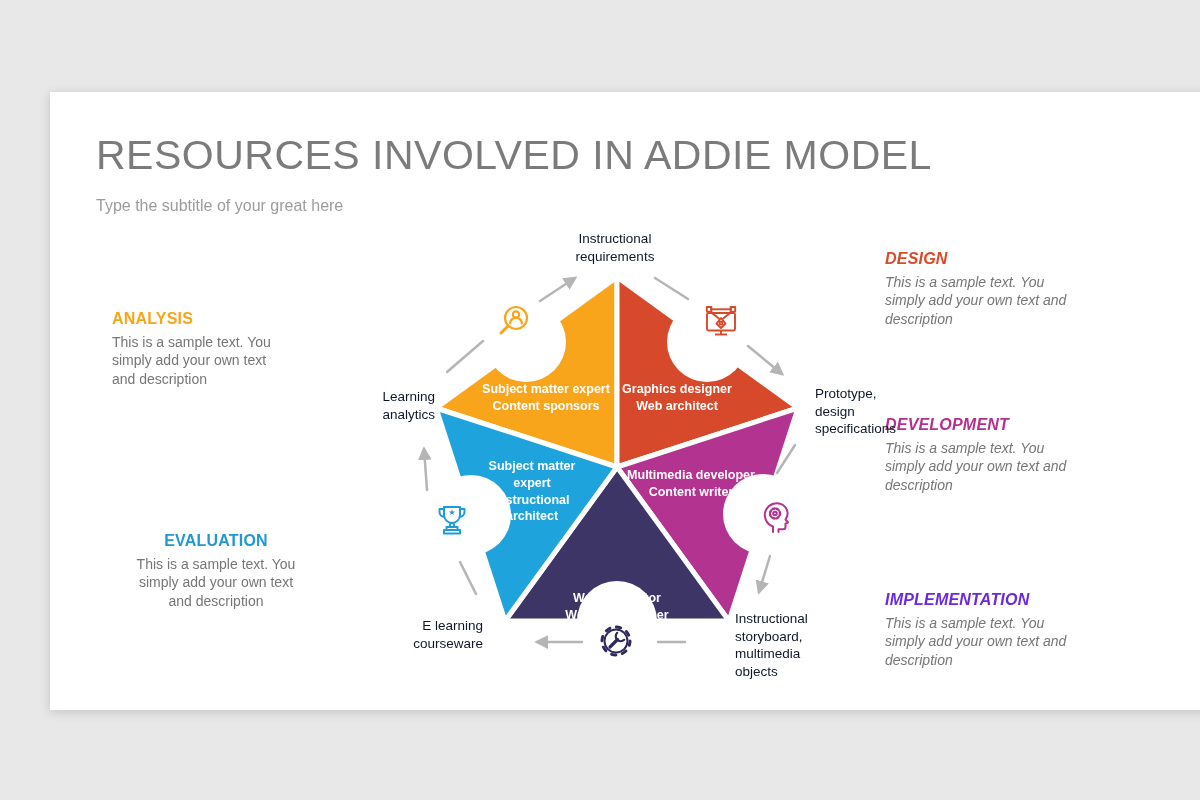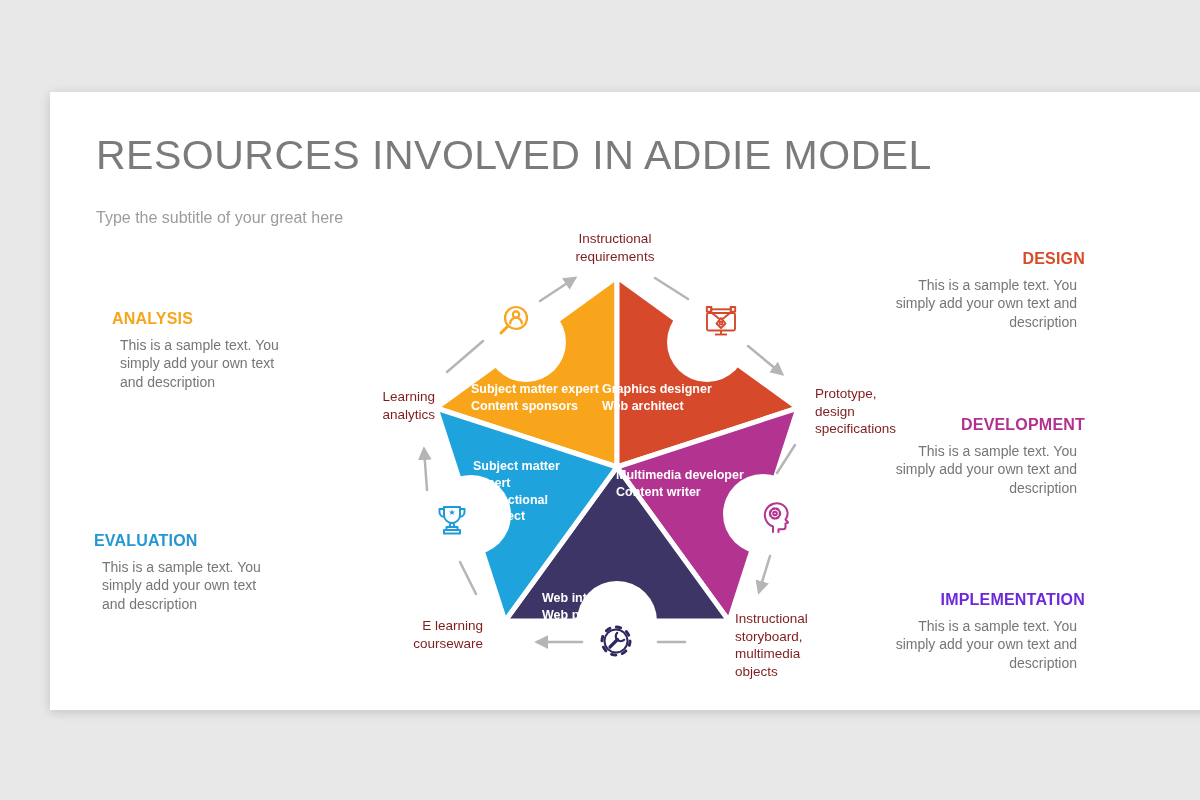--- a/index.html
+++ b/index.html
@@ -12,56 +12,56 @@
   .card{
     position:absolute;left:50px;top:92px;width:1172px;height:618px;
     background:#ffffff;box-shadow:0 2px 10px rgba(0,0,0,.16);
   }
   .title{
     position:absolute;left:46px;top:40px;
     font-size:41px;font-weight:400;color:#7b7b7b;letter-spacing:.5px;white-space:nowrap;
   }
   .subtitle{
     position:absolute;left:46px;top:105px;
-    font-size:16px;color:#9c9c9c;margin-top:12px;
+    font-size:16px;color:#9c9c9c;
   }
   .side{position:absolute;}
   .side .head{font-size:16px;font-weight:700;margin:0 0 5px;letter-spacing:.2px;}
-  .side .desc{font-size:14px;color:#767676;margin:8px;line-height:1.32;}
-  .side.right{text-align:right;}
+  .side .desc{font-size:14px;color:#767676;margin:0;line-height:1.32;}
+  .side.right{font-style:italic;}
   .c-analysis{color:#f7a519;}
   .c-design{color:#d84b29;}
   .c-development{color:#b4308e;}
   .c-implementation{color:#6d28d9;}
   .c-evaluation{color:#2297d4;}
   .pent-svg{position:absolute;left:0;top:0;}
   .wedge-label{
     position:absolute;transform:translate(-50%,-50%);
-    text-align:left;color:#ffffff;font-size:12.5px;font-weight:700;line-height:1.34;
+    text-align:center;color:#ffffff;font-size:12.5px;font-weight:700;line-height:1.34;
   }
   .wedge-label span{display:block;}
   .outer-label{
-    position:absolute;font-size:13.5px;color:#7f1d1d;line-height:1.3;
+    position:absolute;font-size:13.5px;color:#0f172a;line-height:1.3;
   }
   .ta-c{text-align:center;}
   .ta-r{text-align:right;}
 </style>
 </head>
 <body>
 
 <div class="card">
 
   <div class="title">RESOURCES INVOLVED IN ADDIE MODEL</div>
   <div class="subtitle">Type the subtitle of your great here</div>
 
   <div class="side" style="left:62px;top:218px;width:178px;">
     <div class="head c-analysis">ANALYSIS</div>
     <p class="desc">This is a sample text. You simply add your own text and description</p>
   </div>
-  <div class="side" style="left:44px;top:440px;width:178px;">
+  <div class="side" style="left:77px;top:440px;width:178px;text-align:center;">
     <div class="head c-evaluation">EVALUATION</div>
     <p class="desc">This is a sample text. You simply add your own text and description</p>
   </div>
 
   <div class="side right" style="left:835px;top:158px;width:200px;">
     <div class="head c-design">DESIGN</div>
     <p class="desc">This is a sample text. You simply add your own text and description</p>
   </div>
   <div class="side right" style="left:835px;top:324px;width:200px;">
     <div class="head c-development">DEVELOPMENT</div>

